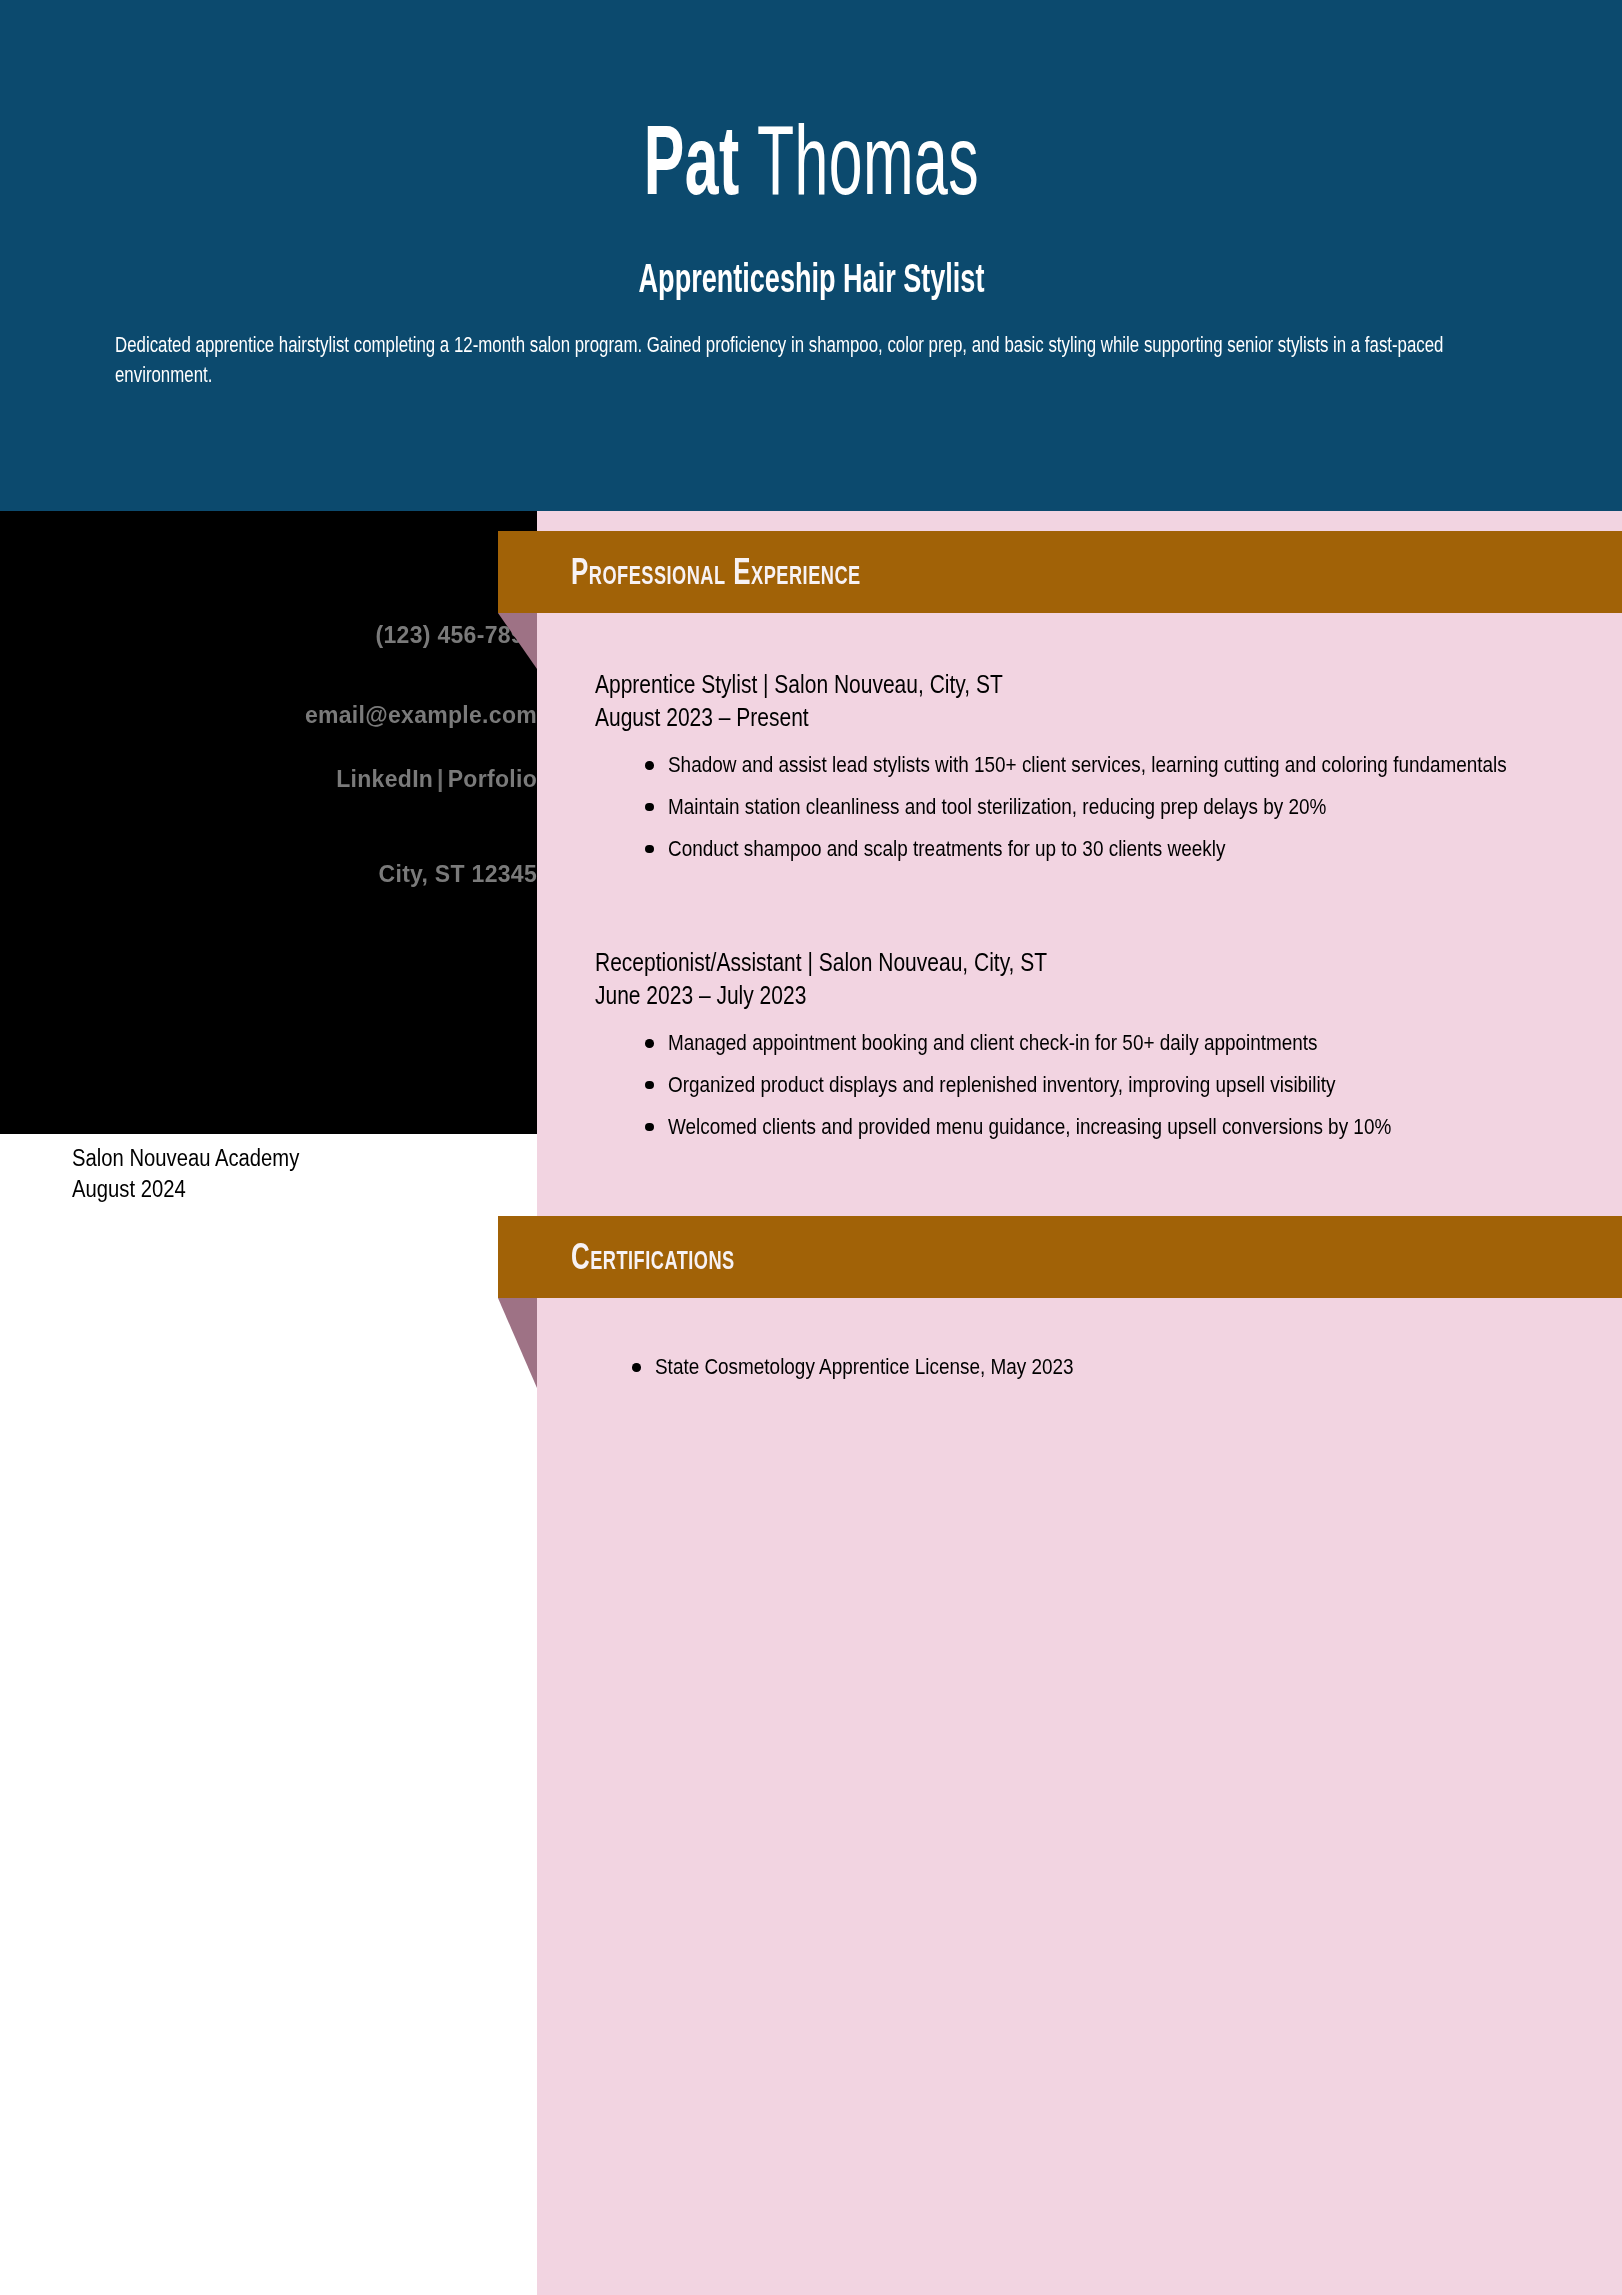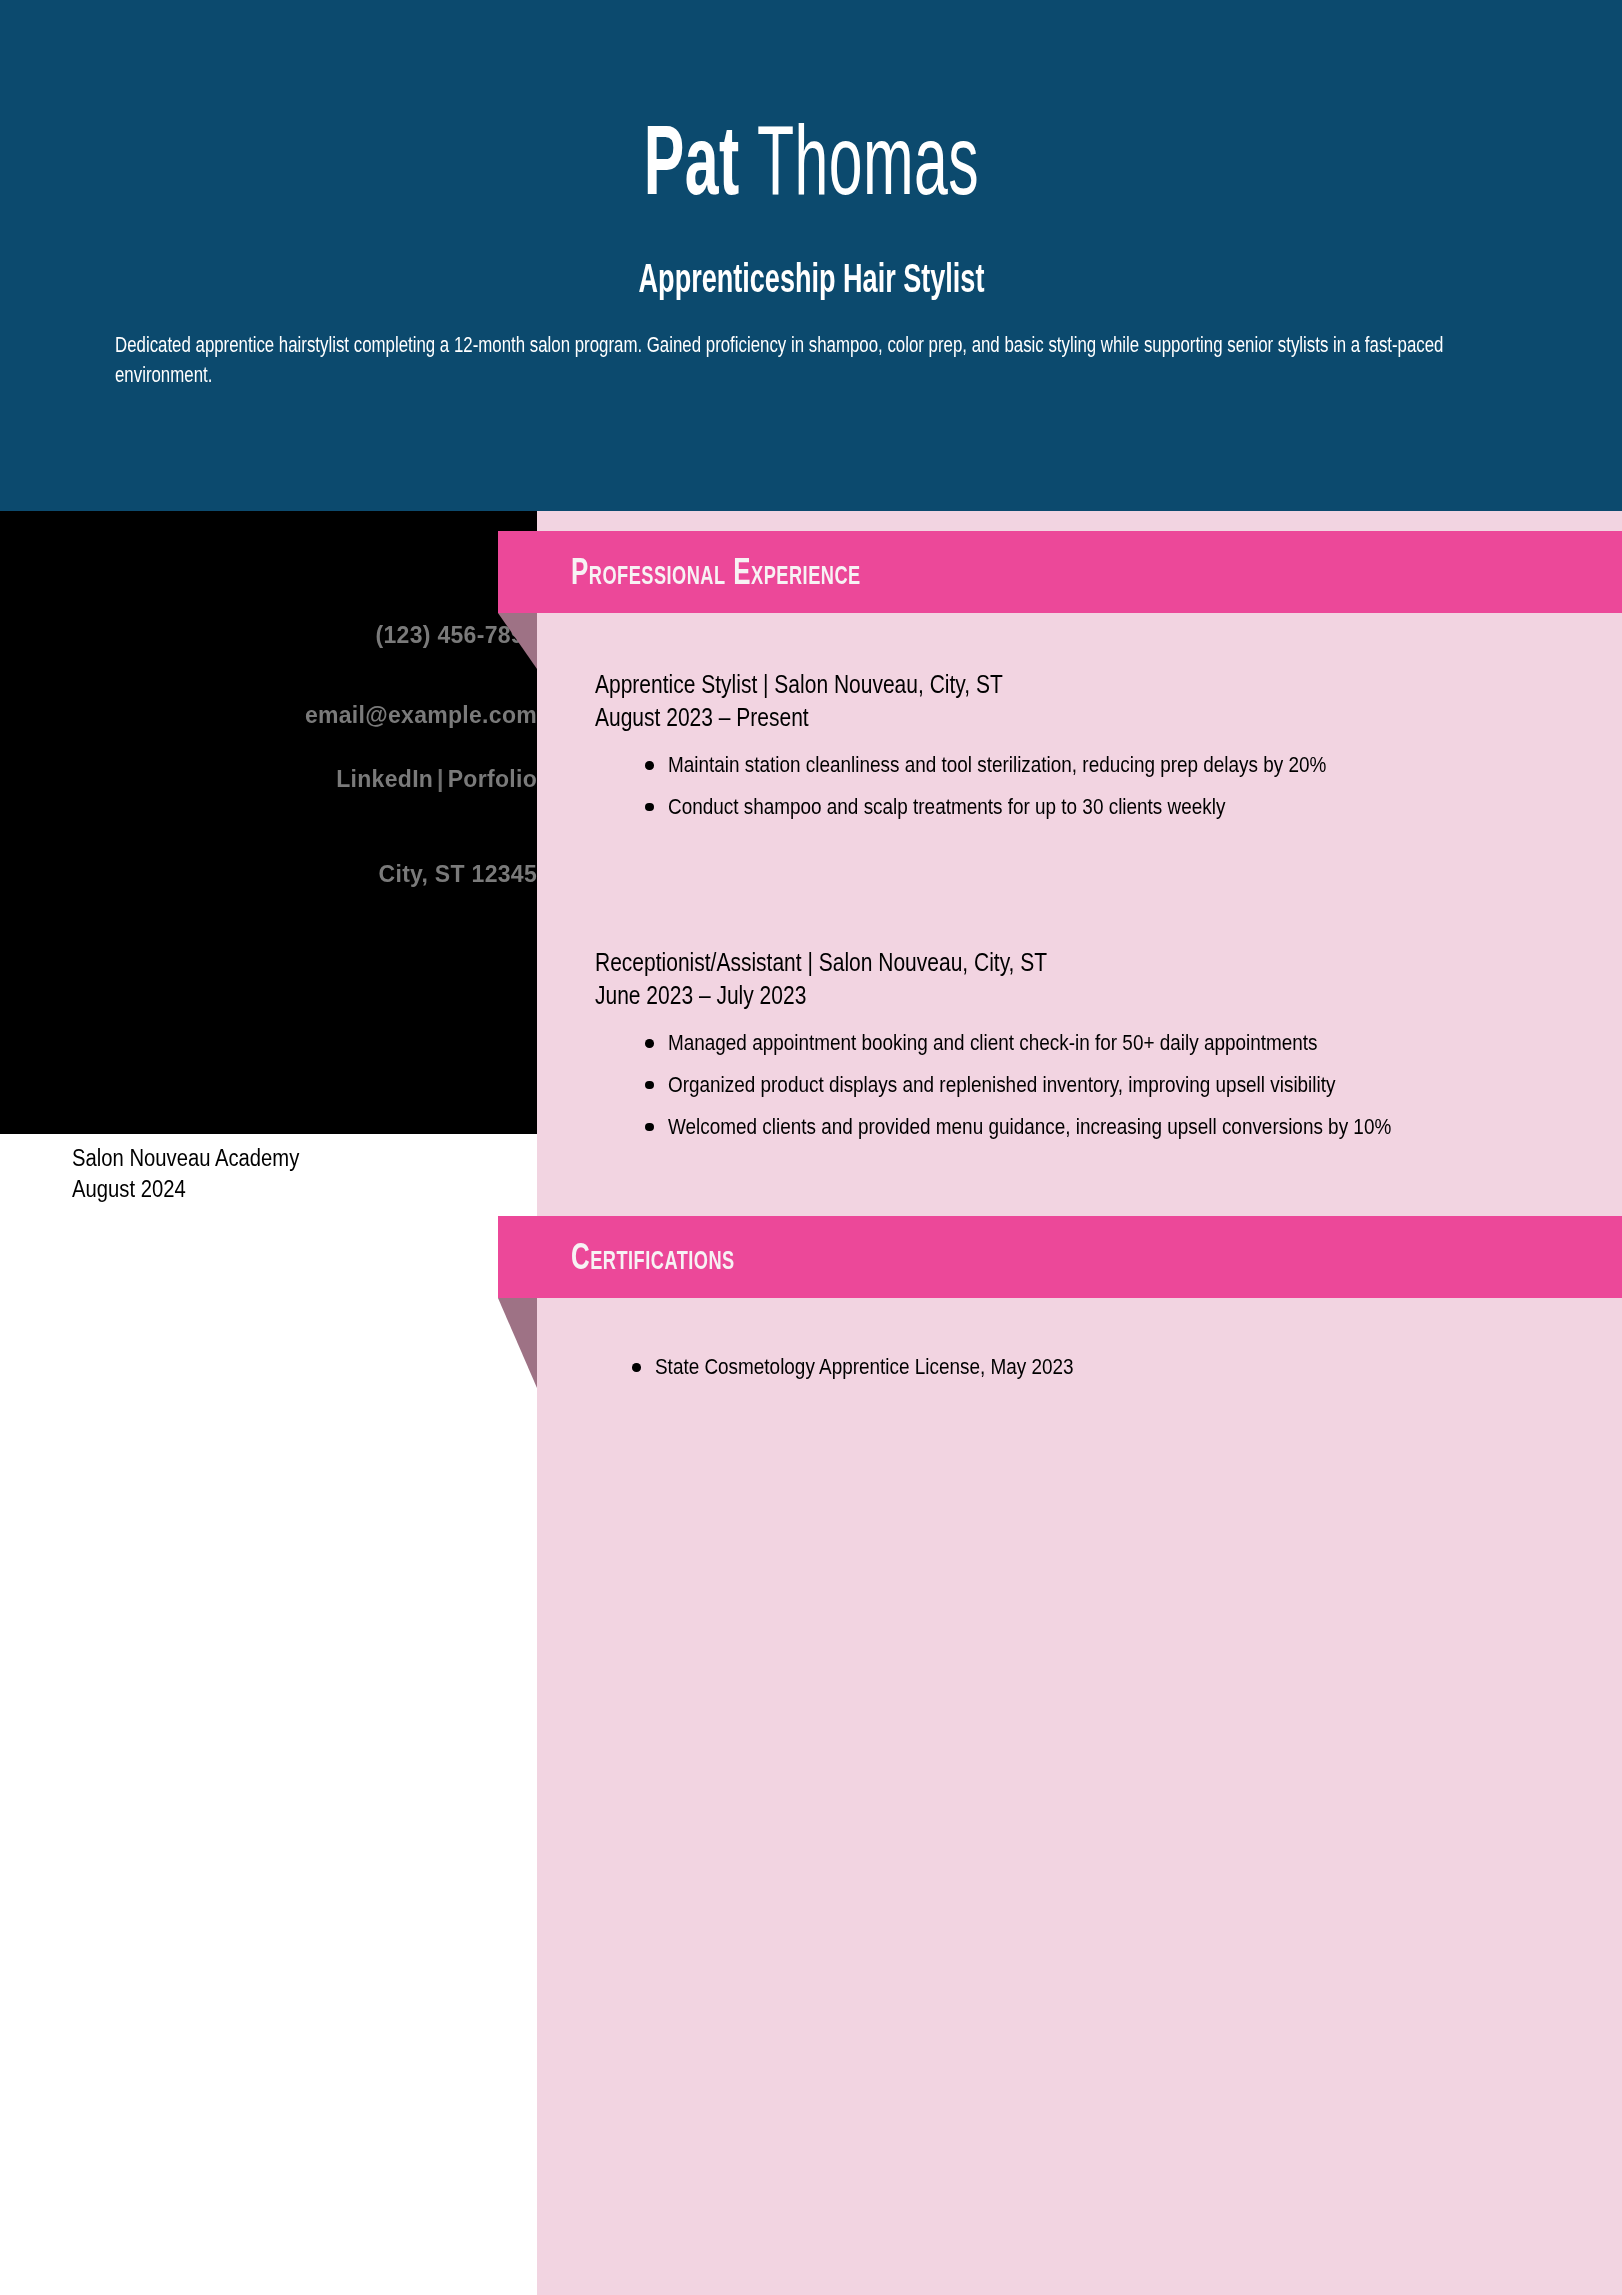--- a/index.html
+++ b/index.html
@@ -145,21 +145,21 @@
   .section {
     position: absolute;
     left: 0;
     width: 1086px;
   }
   .ribbon {
     position: absolute;
     left: -39px;
     width: 1125px;
     height: 82px;
-    background: #ec4899;
+    background: #a16207;
   }
   .ribbon-label {
     position: absolute;
     left: 73px;
     top: 22px;
     font-size: 37px;
     line-height: 37px;
     font-weight: 700;
     color: #f7f2f4;
     letter-spacing: 0.7px;
@@ -273,20 +273,24 @@
       </div>
       <div class="ribbon-fold" style="top:102px; border-width:56px 0 0 39px;"></div>
     </div>
 
     <div class="entry" style="top:157px;">
       <div class="entry-title">Apprentice Stylist | Salon Nouveau, City, ST</div>
       <div class="entry-date">August 2023 – Present</div>
       <ul class="bullets">
         <li class="bullet">
           <span class="dot"></span>
+          <span class="btxt">Shadow and assist lead stylists with 150+ client services, learning cutting and coloring fundamentals</span>
+        </li>
+        <li class="bullet">
+          <span class="dot"></span>
           <span class="btxt">Maintain station cleanliness and tool sterilization, reducing prep delays by 20%</span>
         </li>
         <li class="bullet">
           <span class="dot"></span>
           <span class="btxt">Conduct shampoo and scalp treatments for up to 30 clients weekly</span>
         </li>
       </ul>
     </div>
 
     <div class="entry" style="top:435px;">

